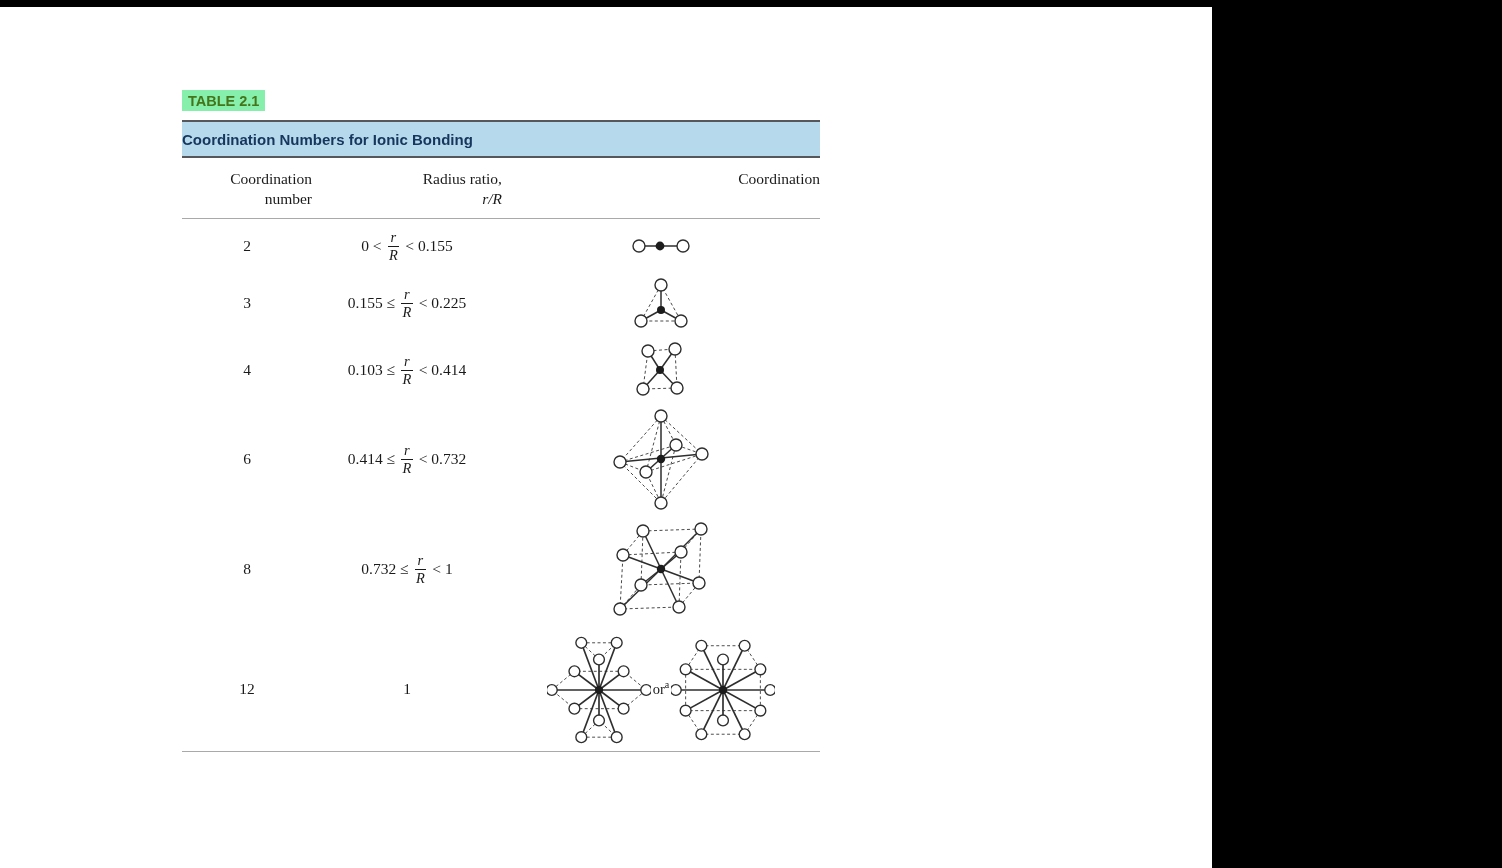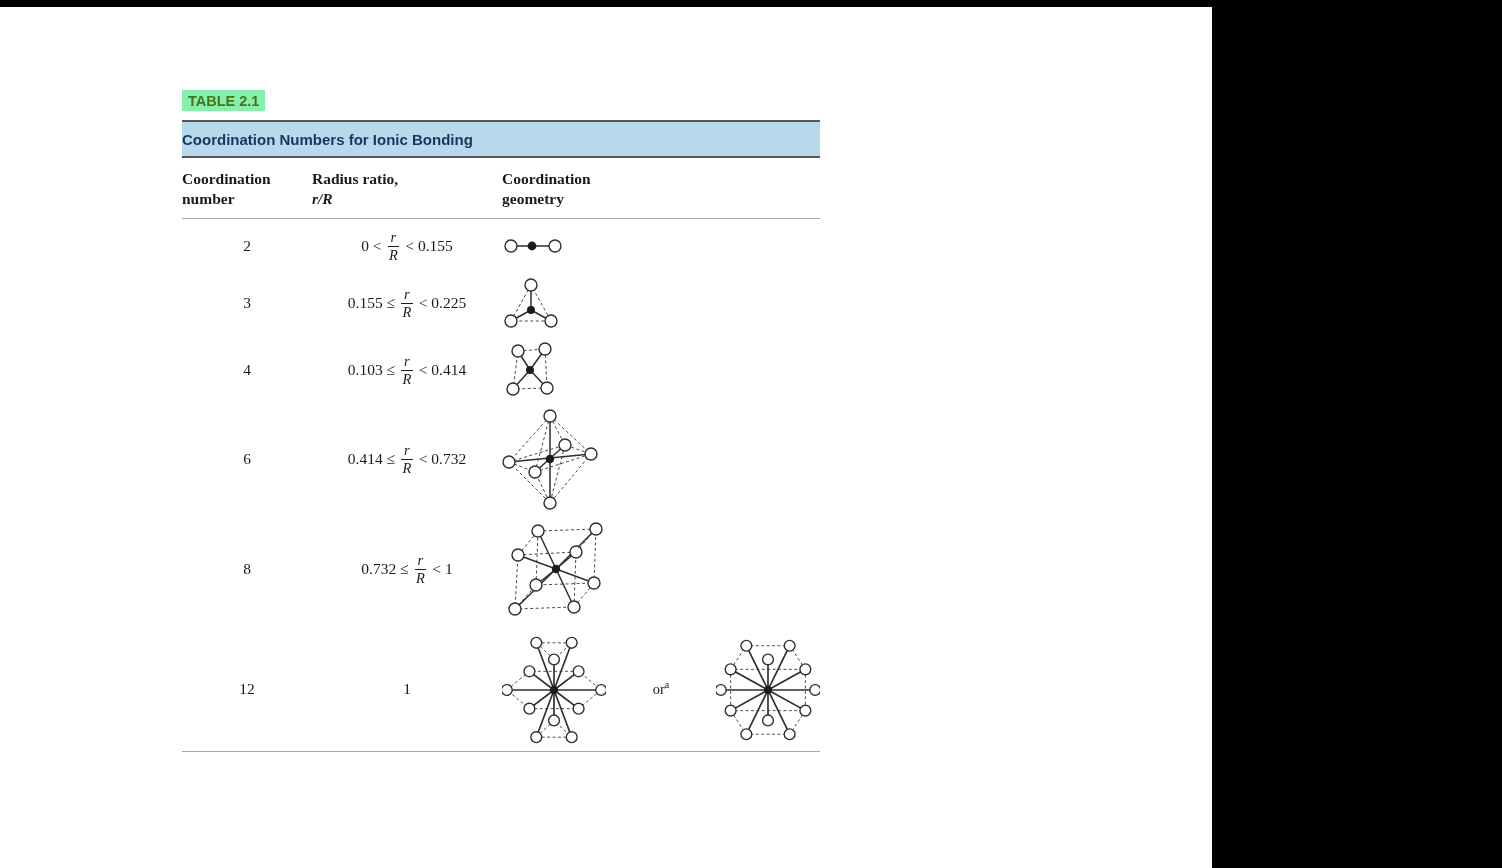--- a/index.html
+++ b/index.html
@@ -20,41 +20,41 @@
   .table-wrap { position:absolute; left:182px; top:120px; width:638px; }
 
   .band { height:38px; background:#b7d9ec;
           border-top:2px solid #55575a; border-bottom:2px solid #55575a;
           display:flex; align-items:center; padding-left:0;
           font-family:"Liberation Sans", sans-serif; font-weight:bold;
           font-size:15px; color:#17365d; }
 
   .col-heads { display:grid; grid-template-columns:130px 190px 318px;
                padding:11px 0 9px 0; border-bottom:1px solid #a9a9a9; }
-  .col-head { text-align:left; font-weight:bold; font-size:15.5px;
+  .col-head { text-align:right; font-weight:normal; font-size:15.5px;
               line-height:20px; color:#1a1a1a; }
   .col-head .it { font-style:italic; }
 
   .rows { border-bottom:1px solid #a9a9a9; }
   .trow { display:grid; grid-template-columns:130px 190px 318px; align-items:center; }
   .r2  { height:54px; }
   .r3  { height:60px; }
   .r4  { height:74px; }
   .r6  { height:104px; }
   .r8  { height:116px; }
   .r12 { height:124px; }
 
   .cn  { text-align:center; font-size:15.5px; color:#1a1a1a; }
   .ratio { display:flex; align-items:center; justify-content:center;
            font-size:15.5px; color:#1a1a1a; white-space:nowrap; }
   .frac { display:inline-flex; flex-direction:column; align-items:center;
           margin:0 6px; font-style:italic; font-size:14.5px; line-height:15px; }
   .frac-num { border-bottom:1px solid #1a1a1a; padding:0 3px 1px 3px; }
   .frac-den { padding-top:1px; }
-  .geom { display:flex; align-items:center; justify-content:space-between; gap:2px; }
+  .geom { display:flex; align-items:center; justify-content:center; gap:2px; }
 
   .or-label { font-size:14.5px; color:#1a1a1a; }
   sup { font-size:10px; vertical-align:super; line-height:0; }
 
   .footnote { position:absolute; left:182px; top:752px; width:630px;
               font-size:13.5px; line-height:20px; color:#1a1a1a; }
 
   
   .oc { fill:#fff; stroke:#2e2e2e; stroke-width:1.4; }
   .fc { fill:#1c1c1c; stroke:none; }
@@ -81,21 +81,20 @@
       <div class="col-head">
         <div>Coordination</div>
         <div>number</div>
       </div>
       <div class="col-head">
         <div>Radius ratio,</div>
         <div class="it">r/R</div>
       </div>
       <div class="col-head">
         <div>Coordination</div>
-        <div>geometry</div>
       </div>
     </div>
 
     <div class="rows">
 
       <div class="trow r2">
         <div class="cn">2</div>
         <div class="ratio">
           <span>0 &lt;</span>
           <span class="frac">

